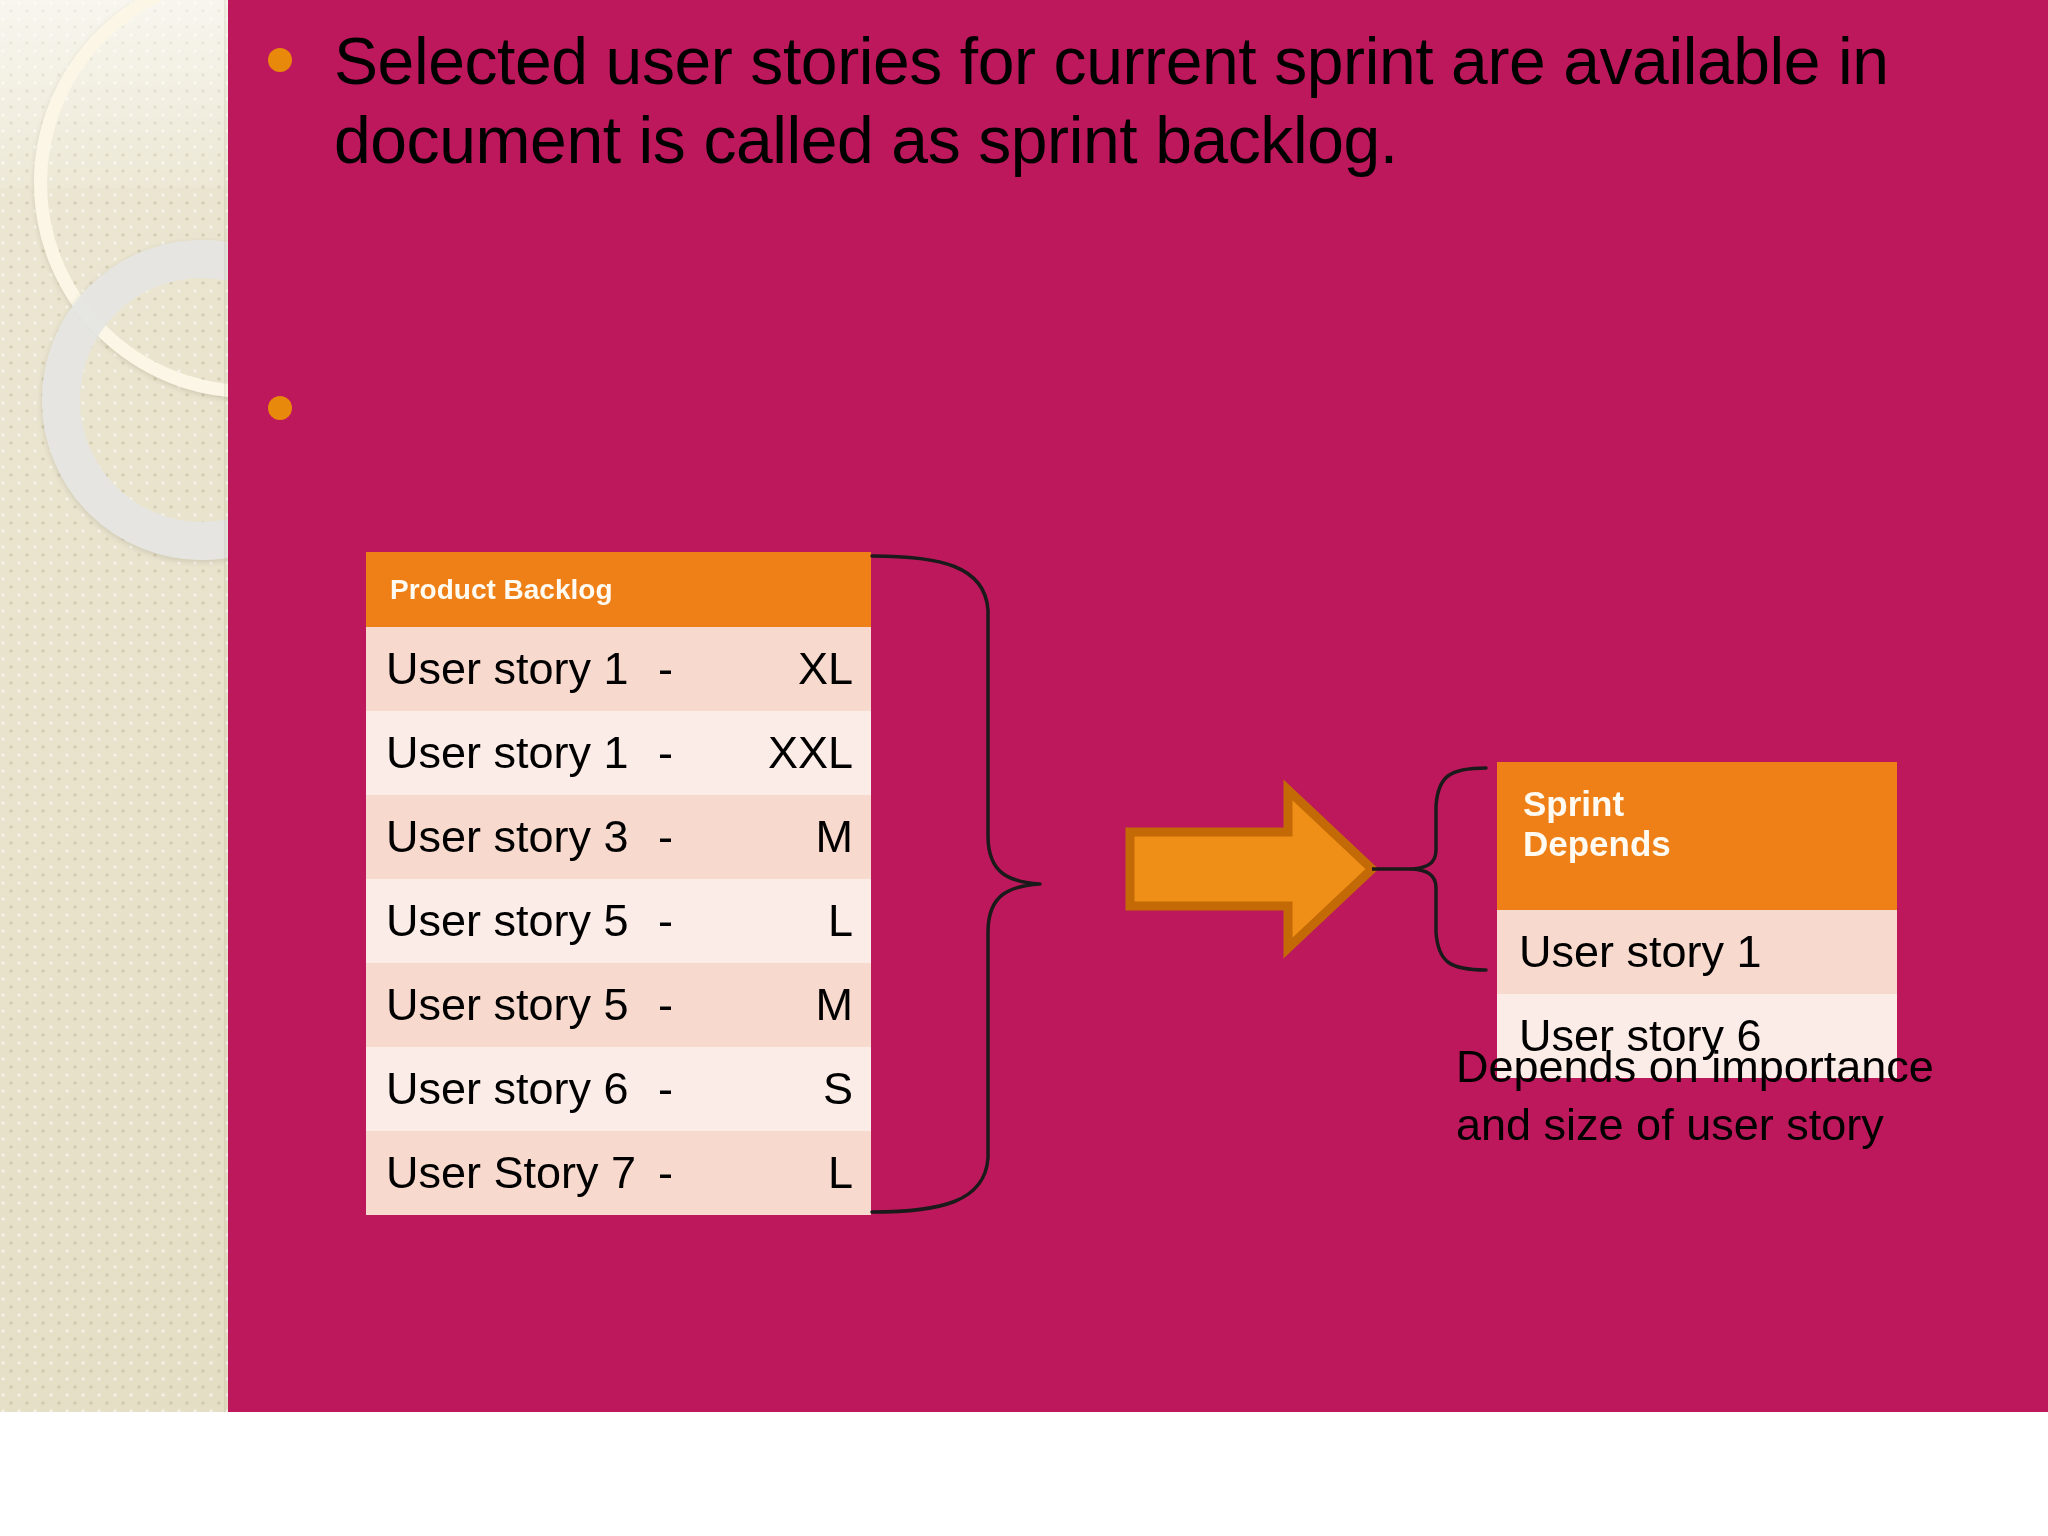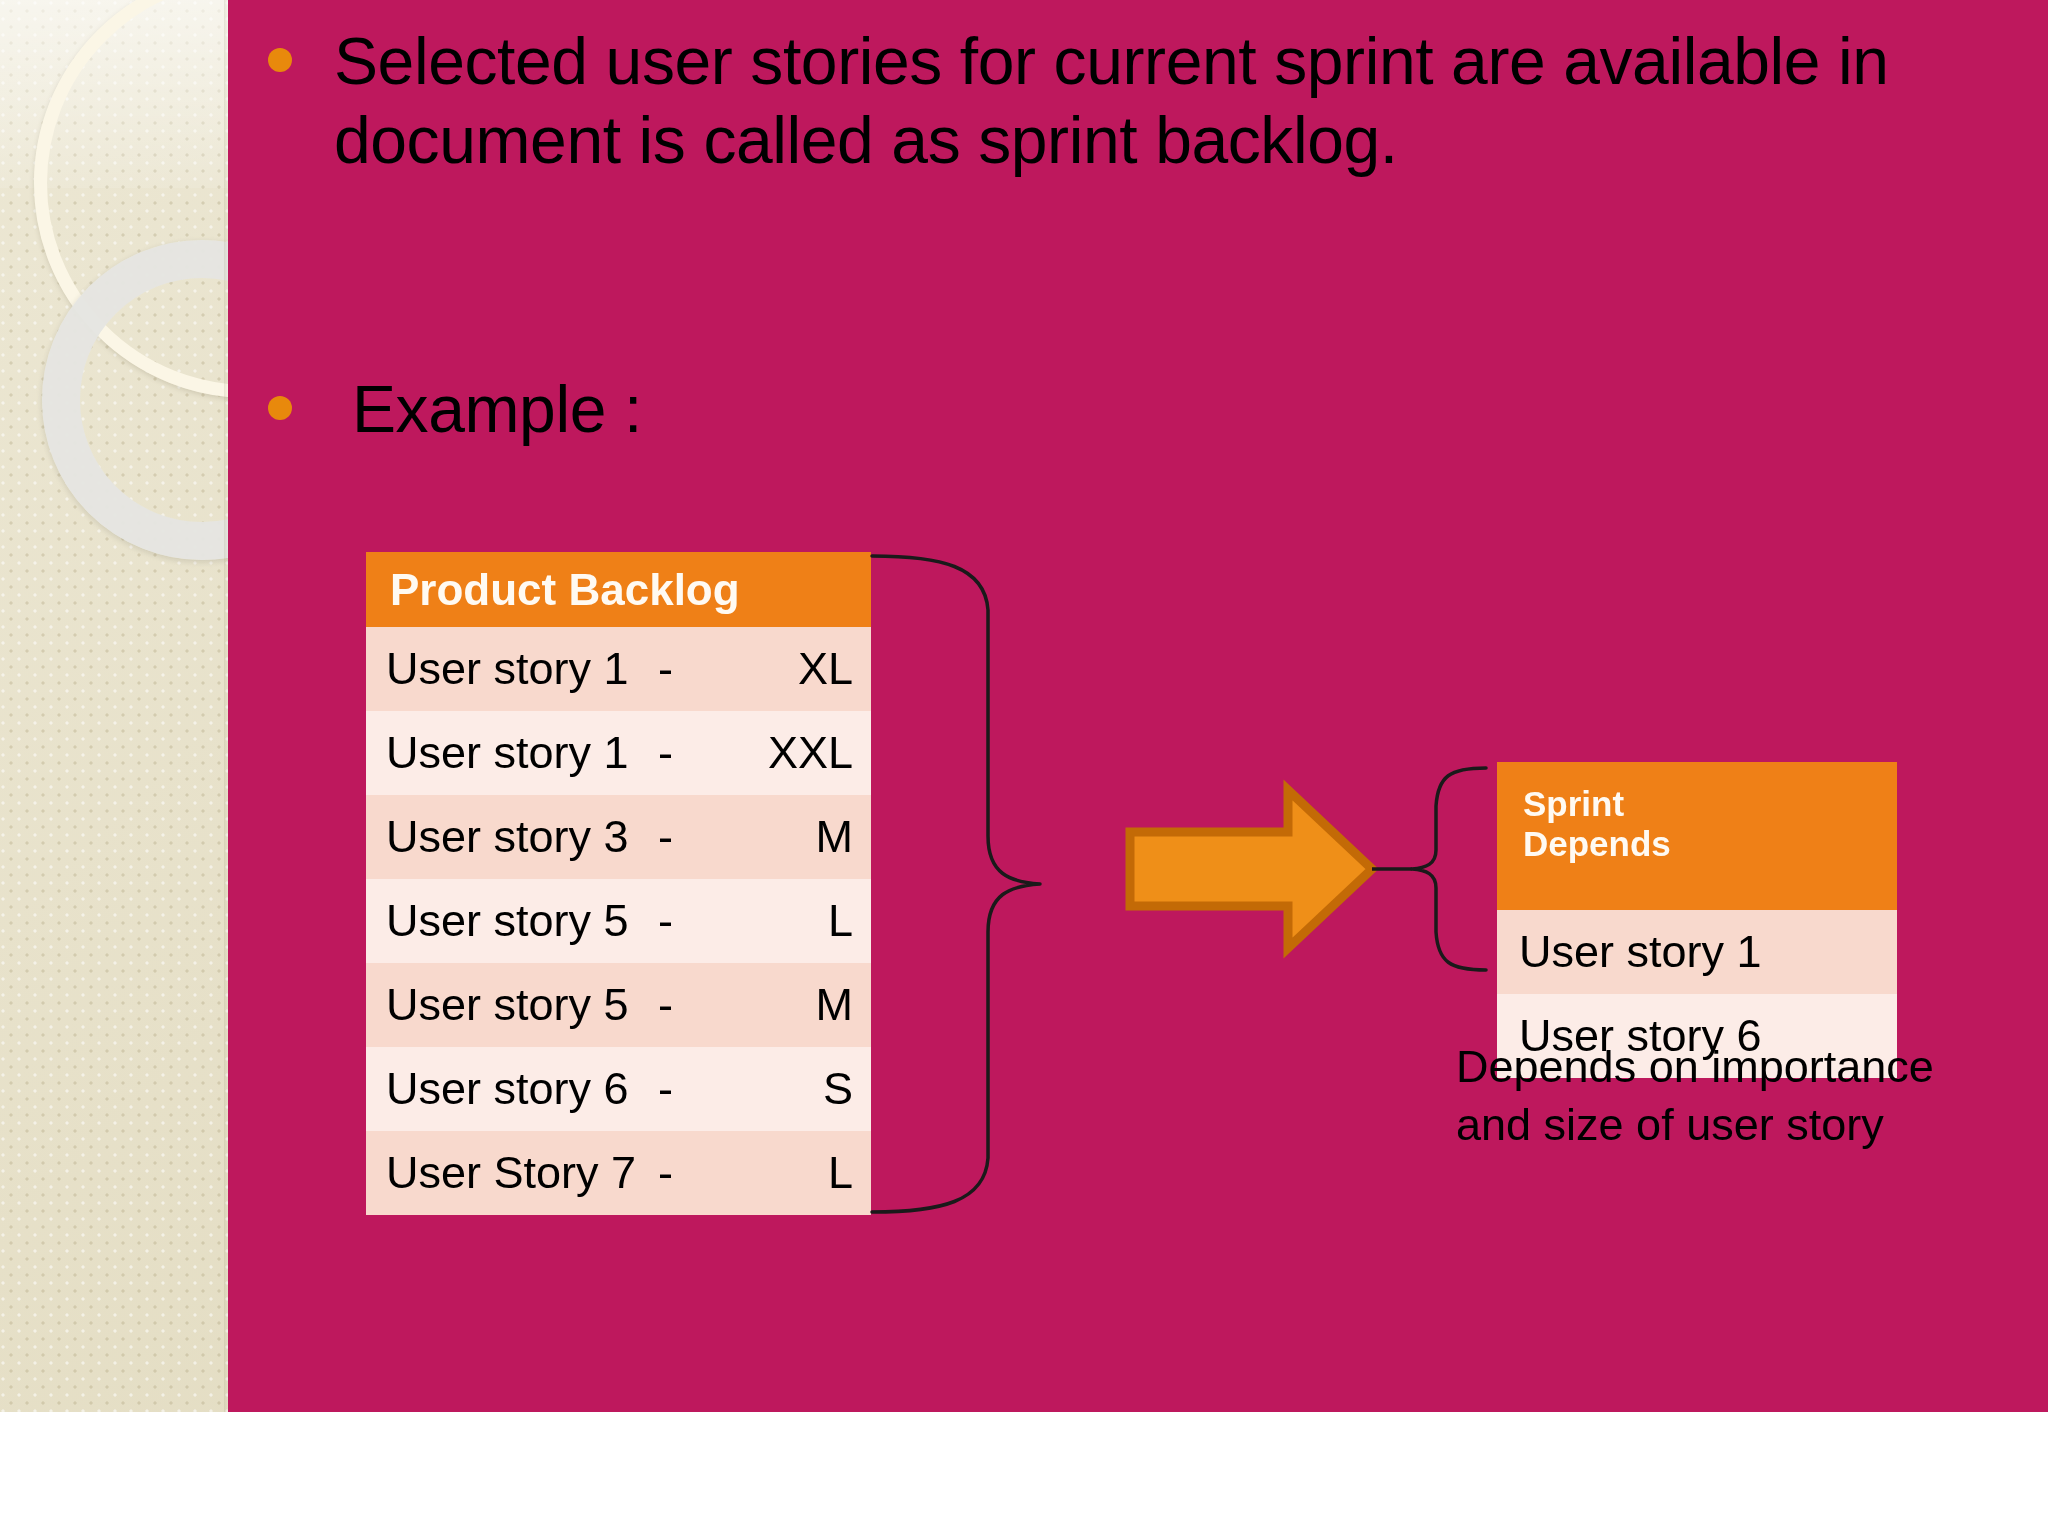--- a/index.html
+++ b/index.html
@@ -119,21 +119,21 @@
   .tbl-row.even { background: #fcece7; }
 
   
   #product-backlog {
     left: 366px;
     top: 552px;
     width: 505px;
   }
   #product-backlog .tbl-head {
     height: 75px;
-    font-size: 44px;
+    font-size: 28px;
     line-height: 75px;
     padding-left: 24px;
   }
   #product-backlog .tbl-row {
     height: 84px;
     font-size: 45px;
     padding-left: 20px;
   }
   #product-backlog .cell-name {
     width: 272px;
@@ -203,21 +203,20 @@
   <div class="bullet-block" id="bullet-1">
     <div class="bullet-row">
       <span class="bullet-dot"></span>
       <span class="bullet-text">Selected user stories for current sprint are available in document is called as sprint backlog.</span>
     </div>
   </div>
 
   <div class="bullet-block" id="bullet-2">
     <div class="bullet-row">
       <span class="bullet-dot"></span>
-      <span class="bullet-text">Example :</span>
     </div>
   </div>
 
   <div class="tbl" id="product-backlog">
     <div class="tbl-head">Product Backlog</div>
 
     <div class="tbl-row odd">
       <span class="cell-name">User story 1</span>
       <span class="cell-dash">-</span>
       <span class="cell-size">XL</span>

